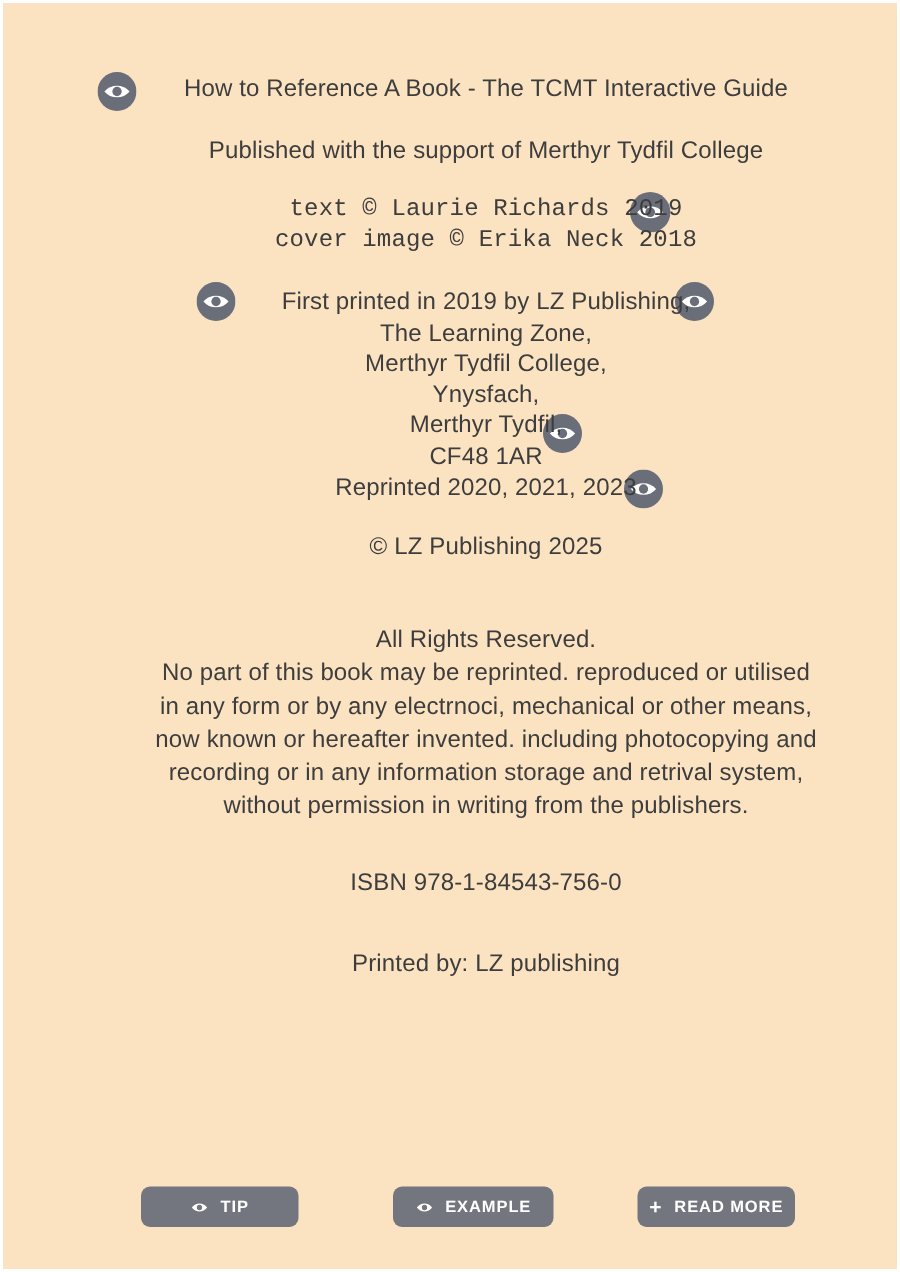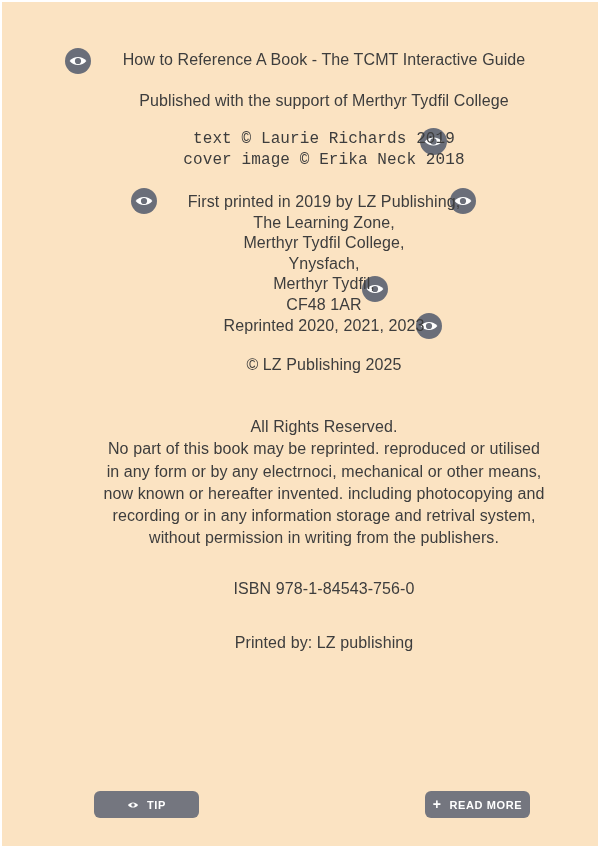--- a/index.html
+++ b/index.html
@@ -158,19 +158,26 @@
   <div class="textblock printed-by">Printed by: LZ publishing</div>
 
   <button class="btn btn-tip">
     <svg class="mini-eye" viewBox="0 0 26 26">
       <path class="eye-white" d="M2 13 C 7.5 5.5, 18.5 5.5, 24 13 C 18.5 20.5, 7.5 20.5, 2 13 Z"></path>
       <circle class="eye-pupil" cx="13" cy="13" r="3.8"></circle>
     </svg>
     <span>TIP</span>
   </button>
 
+  <button class="btn btn-example">
+    <svg class="mini-eye" viewBox="0 0 26 26">
+      <path class="eye-white" d="M2 13 C 7.5 5.5, 18.5 5.5, 24 13 C 18.5 20.5, 7.5 20.5, 2 13 Z"></path>
+      <circle class="eye-pupil" cx="13" cy="13" r="3.8"></circle>
+    </svg>
+    <span>EXAMPLE</span>
+  </button>
 
   <button class="btn btn-readmore">
     <span class="plus-glyph">+</span>
     <span>READ MORE</span>
   </button>
 
 </div>
 
 </body></html>

